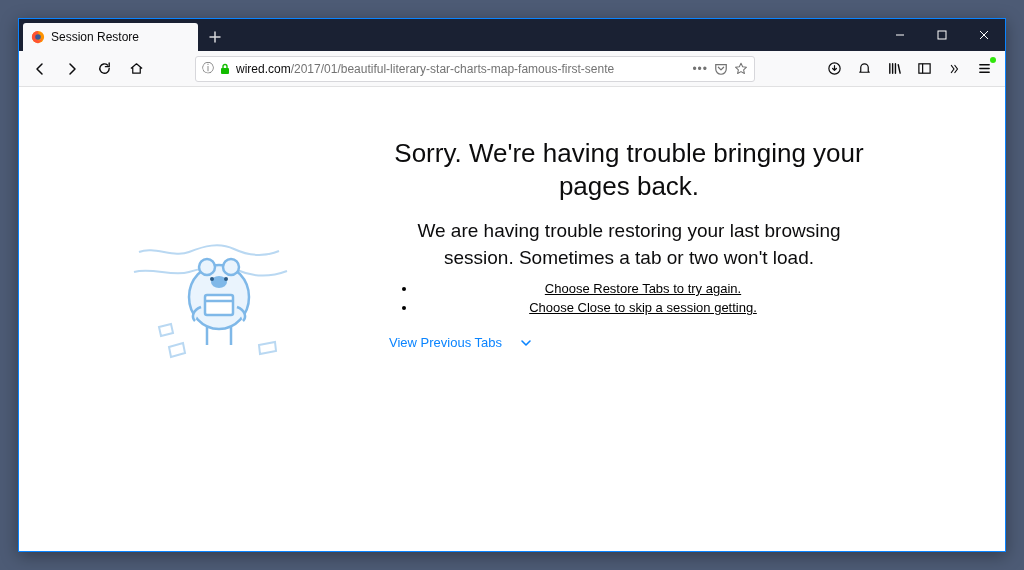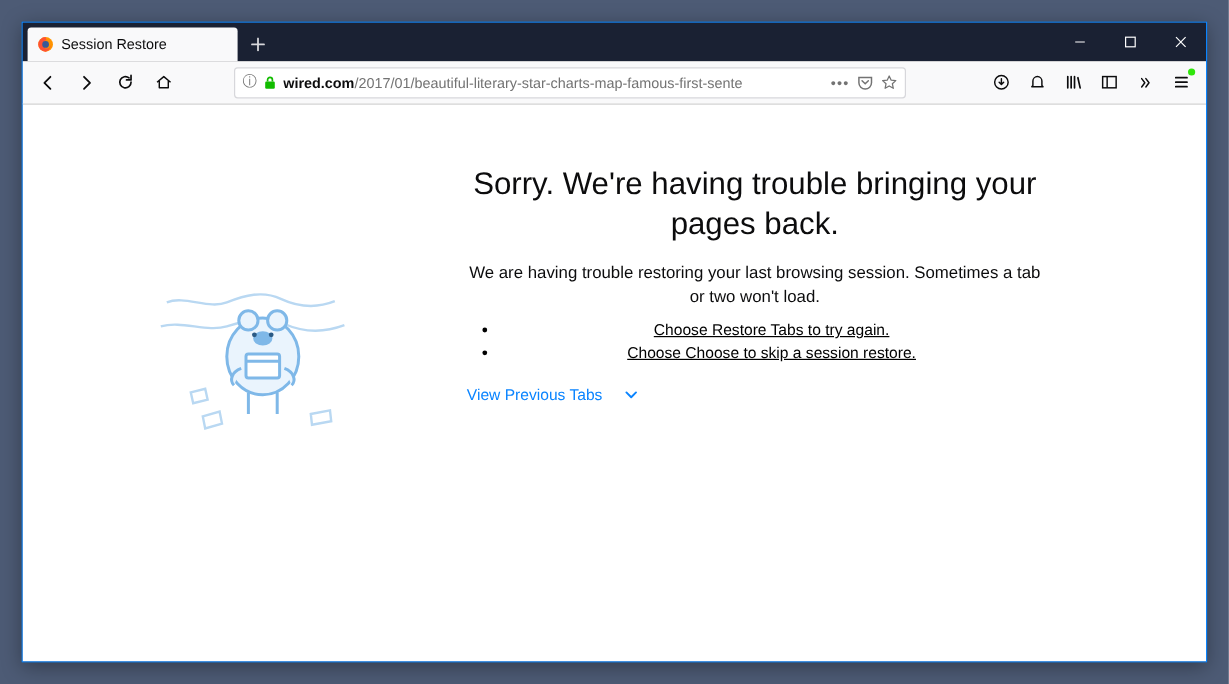--- a/index.html
+++ b/index.html
@@ -68,39 +68,39 @@
     align-items:center;
     padding: 0 6px;
     margin: 0 60px 0 40px;
     gap:6px;
     color:#737373;
     font-size:12px;
     overflow:hidden;
   }
   .urlbar .lock{ color:#12bc00; font-size:12px;}
   .urlbar .urltext{ flex:1; white-space:nowrap; overflow:hidden; text-overflow:clip; color:#737373;}
-  .urlbar .darkpart{ color:#0c0c0d;font-weight:bold; }
+  .urlbar .darkpart{ color:#0c0c0d; }
   .right-icons { display:flex; gap:4px; }
   .content {
     flex:1;
     background:#fff;
     display:flex;
     padding: 50px 70px 30px 70px;
     gap: 40px;
   }
   .illustration {
     width: 260px;
     display:flex;
     align-items:flex-start;
     justify-content:center;
     padding-top: 60px;
   }
   .textcol { flex:1; max-width: 480px; text-align: center; }
   .heading { font-size: 26px; font-weight: 300; color:#0c0c0d; line-height:1.25; margin-bottom: 16px; }
-  .para { font-size: 14px; color:#0c0c0d; line-height:1.4; margin-bottom: 10px; }
+  .para { font-size: 19px; color:#0c0c0d; line-height:1.4; margin-bottom: 10px; }
   ul.bullets { list-style: disc; margin: 4px 0 12px 28px; text-decoration: underline; }
   ul.bullets li { font-size:13px; margin: 4px 0; }
   .linkrow { margin-top: 20px; color:#0a84ff; font-size:13px; display:flex; align-items:center; gap:18px; }
   .chev { color:#0a84ff; }
   .btnrow { margin-top: 28px; display:flex; gap:10px; justify-content:flex-start; margin-left: 120px;}
   .btn { height:30px; padding: 0 22px; font-size:13px; border:1px solid #d7d7db; background:#fff; display:flex; align-items:center; justify-content:center; min-width:110px;}
   .btn-primary { background:#0a84ff; color:#fff; border-color:#0a84ff; }
   .menu-dot { position:relative; }
   .menu-dot::after{ content:""; position:absolute; top:1px; right:1px; width:6px;height:6px;border-radius:50%; background:#30e60b;}
   svg { display:block; }
@@ -253,21 +253,21 @@
           <path d="M40 130l12-3 2 9-12 3z"></path>
         </g>
       </svg>
     </div>
 
     <div class="textcol">
       <div class="heading">Sorry. We're having trouble bringing your pages back.</div>
       <div class="para">We are having trouble restoring your last browsing session. Sometimes a tab or two won't load.</div>
       <ul class="bullets">
         <li>Choose Restore Tabs to try again.</li>
-        <li>Choose Choose to skip a session restore.</li>
+        <li>Choose Close to skip a session getting.</li>
       </ul>
       <div class="linkrow">
         <span>View Previous Tabs</span>
         <span class="chev">
             <svg width="12" height="12" viewBox="0 0 12 12">
               <path d="M2 4l4 4 4-4" fill="none" stroke="#0a84ff" stroke-width="1.6" stroke-linecap="round" stroke-linejoin="round"></path>
             </svg>
           </span>
       </div>
     </div>

